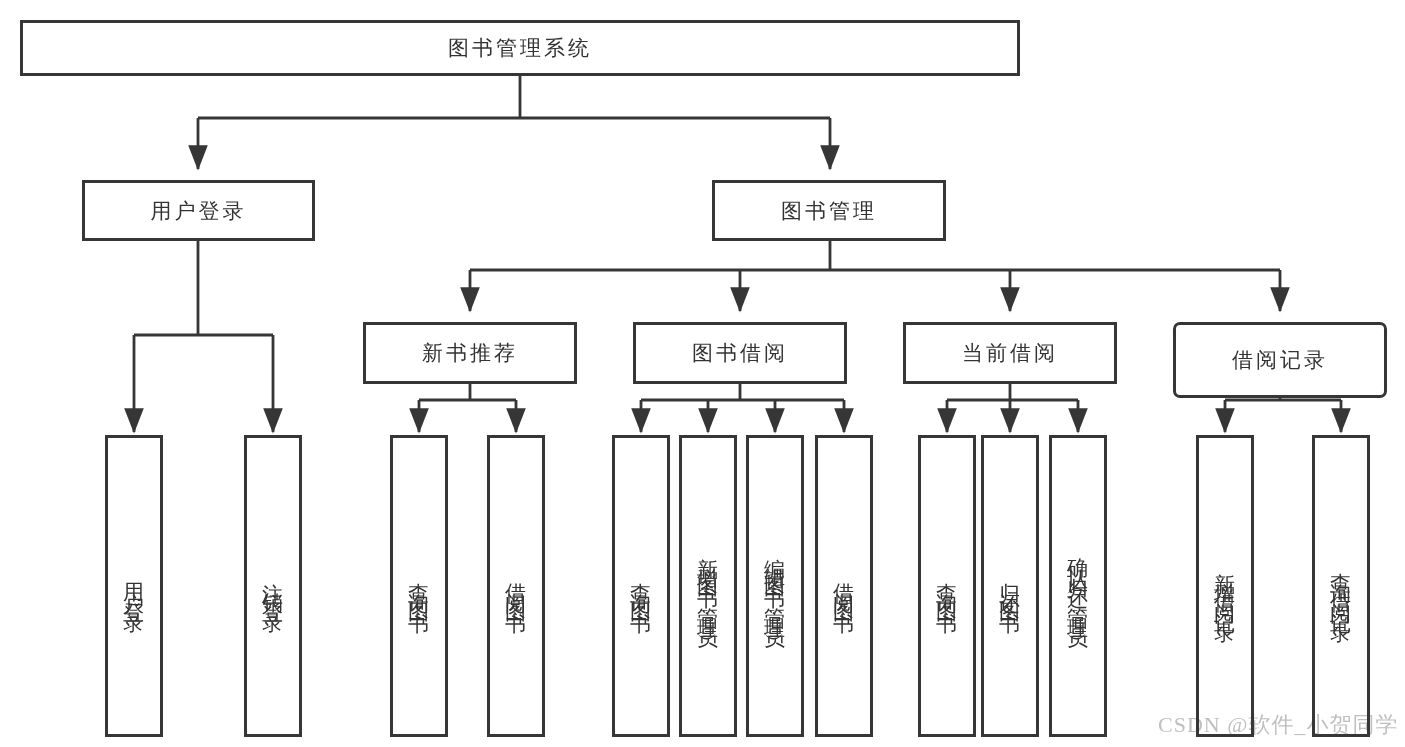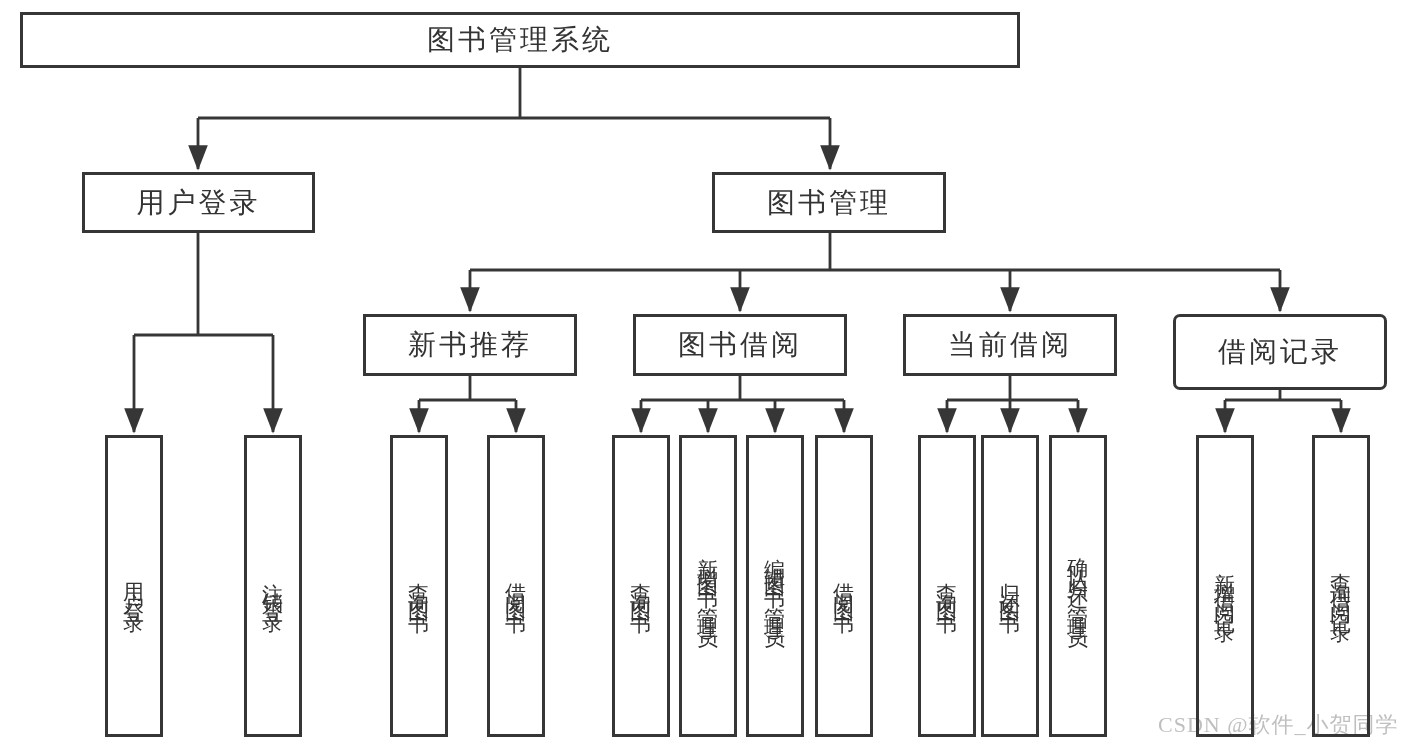--- a/index.html
+++ b/index.html
@@ -19,22 +19,23 @@
   #connectors{
     position:absolute;left:0;top:0;width:1405px;height:747px;
     color:var(--line);
     pointer-events:none;
   }
   .box{
     position:absolute;box-sizing:border-box;
     border:3px solid var(--line);
     background:var(--bg);
     display:flex;align-items:center;justify-content:center;
-    font-size:28px;letter-spacing:3px;color:var(--text);
+    font-size:21px;letter-spacing:3px;color:var(--text);
     white-space:nowrap;
+    margin-top:8px;
   }
   .vbox{
     position:absolute;box-sizing:border-box;
     border:3px solid var(--line);
     background:var(--bg);
     display:flex;align-items:center;justify-content:center;
     writing-mode:vertical-rl;text-orientation:mixed;
     font-size:21px;letter-spacing:10px;color:var(--text);
     line-height:1;
   }

